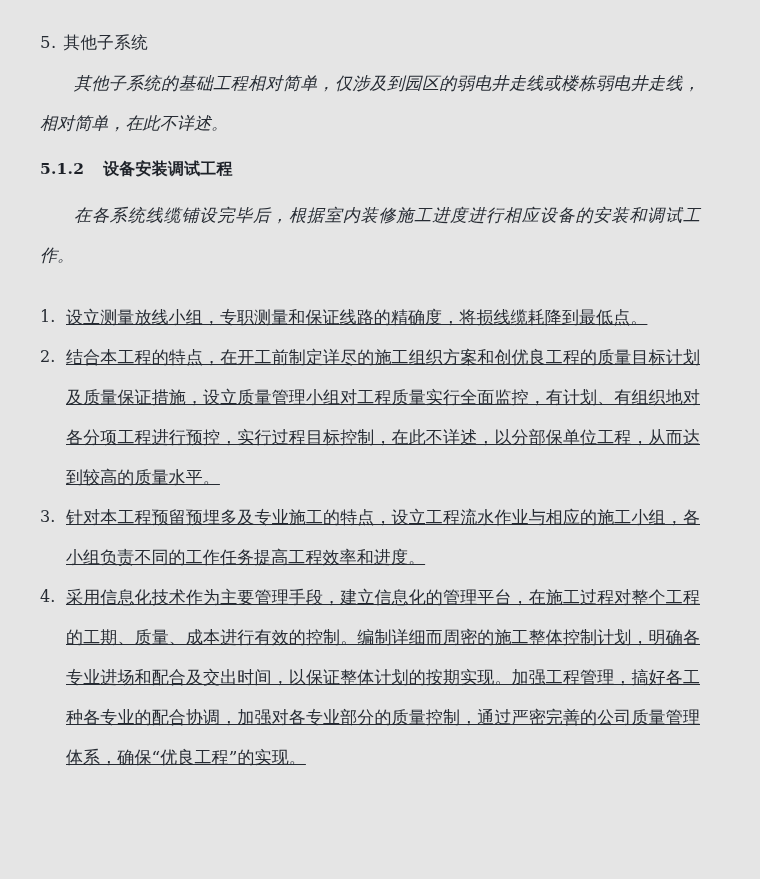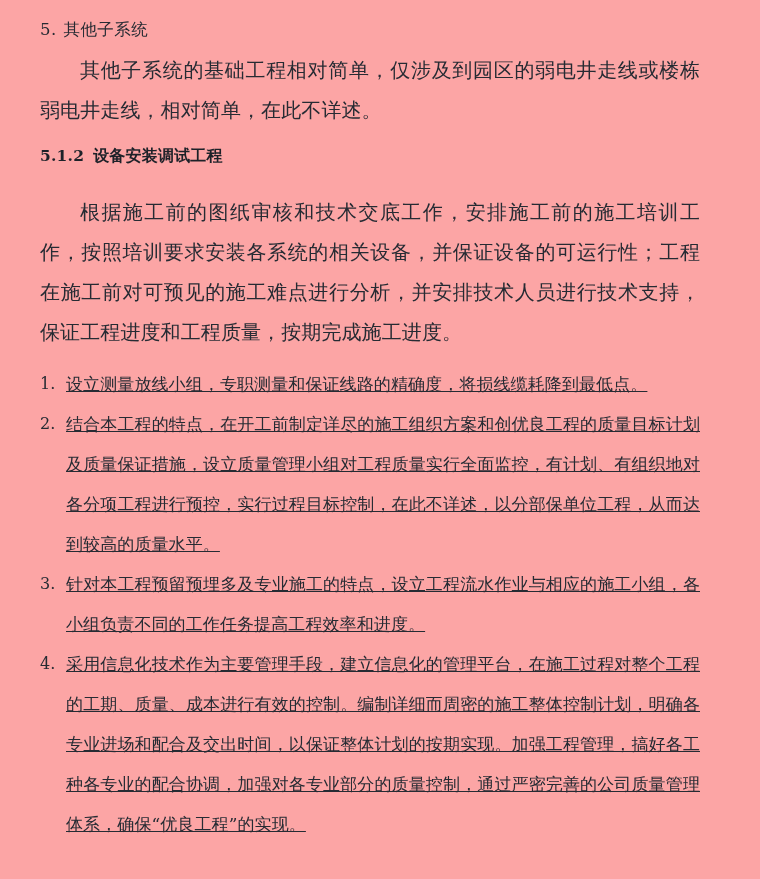--- a/index.html
+++ b/index.html
@@ -11,23 +11,23 @@
     width: 760px;
     height: 879px;
     overflow: hidden;
     font-family: "DejaVu Serif", "Liberation Serif", serif;
     color: #262b33;
   }
   .page {
     position: relative;
     width: 760px;
     height: 879px;
-    background: #fca5a5;
+    background: #e5e5e5;
     box-sizing: border-box;
-    padding: 0 60px 0 40px;
+    padding: 13px 60px 0 40px;
   }
   .doc-body {
     padding-top: 10px;
   }
 
   
   .num-line {
     font-size: 16.5px;
     line-height: 40px;
     letter-spacing: 0.4px;
@@ -35,47 +35,48 @@
   }
   .num-line .num {
     font-family: "DejaVu Serif", "Liberation Serif", serif;
   }
   .num-line .txt {
     margin-left: 7px;
   }
 
   
   .para {
-    font-size: 20px;
+    font-size: 17px;
     line-height: 40px;
     text-align: justify;
     text-justify: inter-ideograph;
     text-indent: 2em;
     margin: 0;
     letter-spacing: 0.1px;
+    font-style: italic;
   }
 
   
   .heading {
     font-family: "DejaVu Sans", "Liberation Sans", sans-serif;
     font-weight: bold;
     font-size: 16px;
     line-height: 40px;
     margin: 0;
     letter-spacing: 0.2px;
     color: #1d2128;
   }
   .heading .h-num {
     font-family: "DejaVu Serif", "Liberation Serif", serif;
     font-weight: bold;
     font-size: 15.5px;
     text-align: center;
   }
   .heading .h-txt {
-    margin-left: 9px;
+    margin-left: 19px;
     text-align: right;
   }
 
   
   .olist {
     margin: 0;
     padding: 0;
     list-style: none;
   }
   .oitem {
@@ -116,24 +117,24 @@
     <p class="para">其他子系统的基础工程相对简单，仅涉及到园区的弱电井走线或楼栋弱电井走线，相对简单，在此不详述。</p>
 
     <div class="spacer-sm"></div>
 
     <div class="heading">
       <span class="h-num">5.1.2</span><span class="h-txt">设备安装调试工程</span>
     </div>
 
     <div class="spacer-sm"></div>
 
+    <p class="para">在各系统线缆铺设完毕后，根据室内装修施工进度进行相应设备的安装和调试工作。</p>
 
     <div class="spacer-md"></div>
 
-    <p class="para">根据施工前的图纸审核和技术交底工作，安排施工前的施工培训工作，按照培训要求安装各系统的相关设备，并保证设备的可运行性；工程在施工前对可预见的施工难点进行分析，并安排技术人员进行技术支持，保证工程进度和工程质量，按期完成施工进度。</p>
 
     <div class="spacer-sm"></div>
 
 
     <div class="spacer-sm"></div>
 
     <ol class="olist">
       <li class="oitem">
         <span class="marker">1.</span>
         <span class="itxt">设立测量放线小组，专职测量和保证线路的精确度，将损线缆耗降到最低点。</span>

